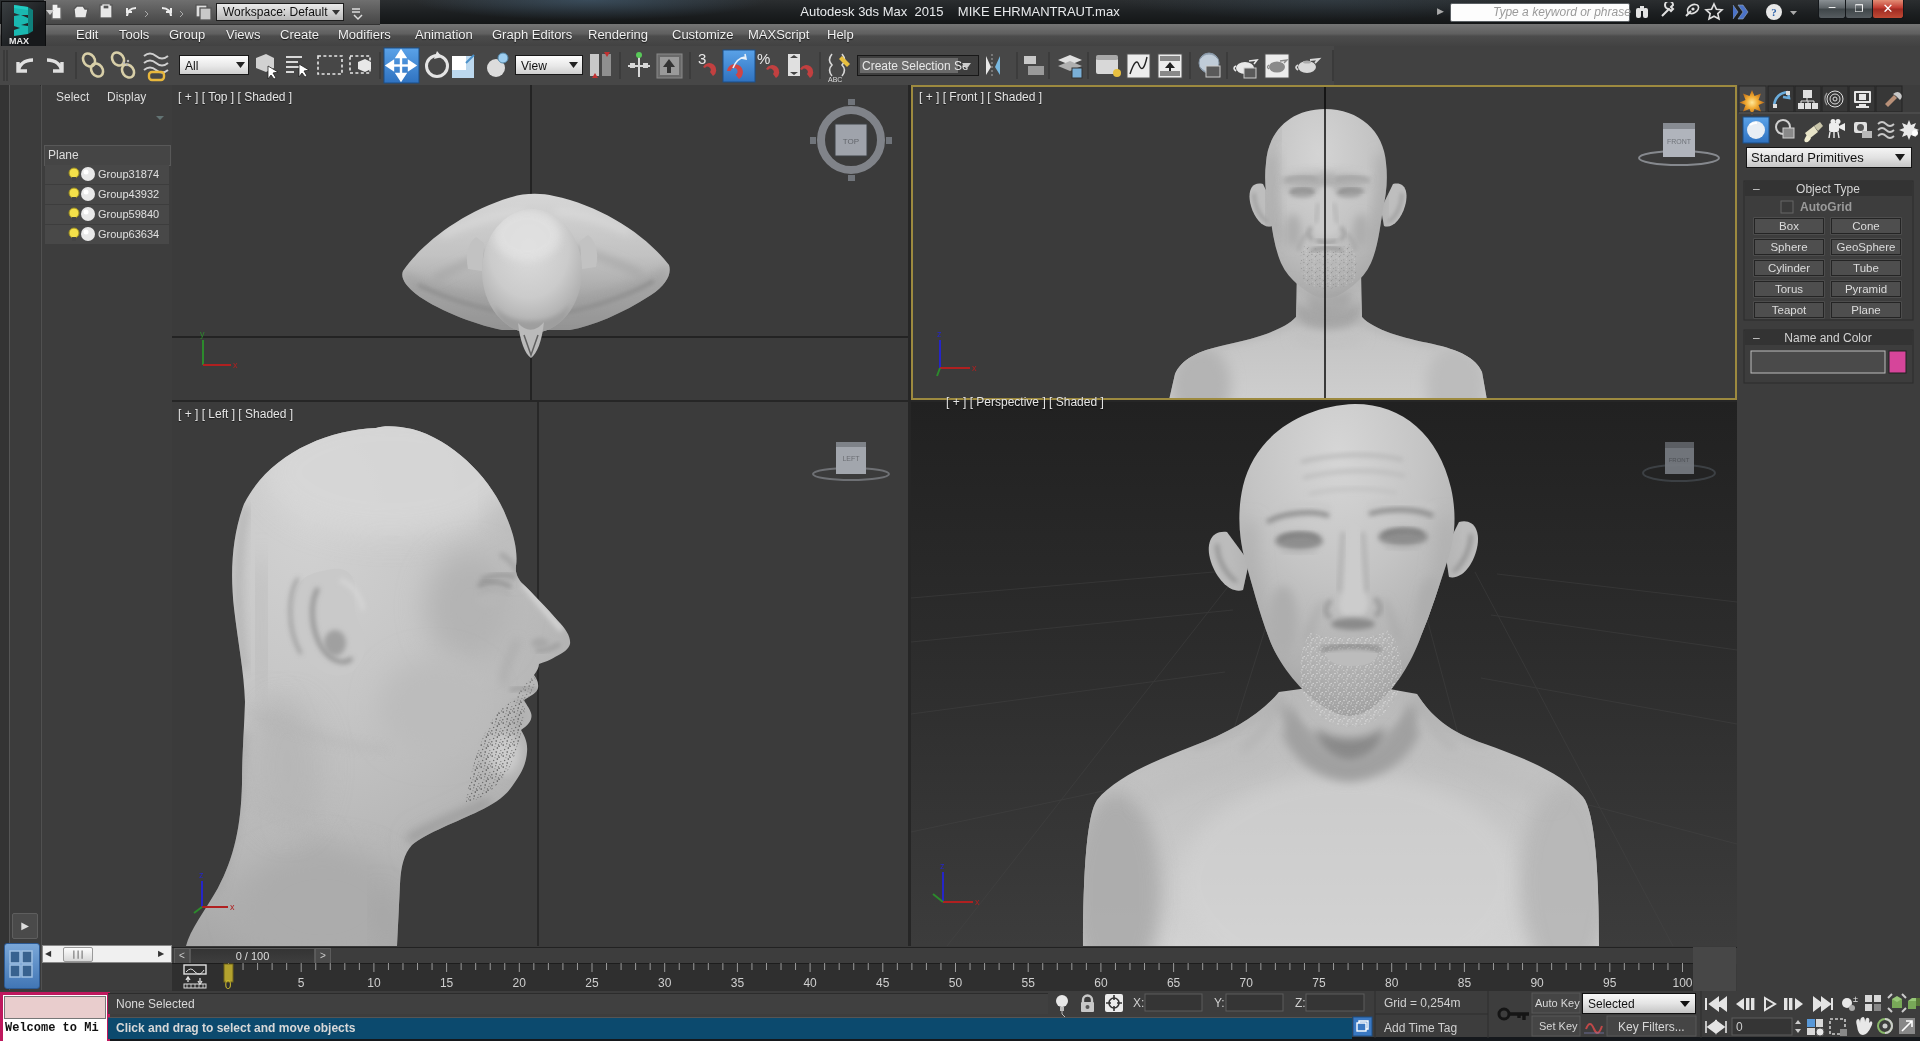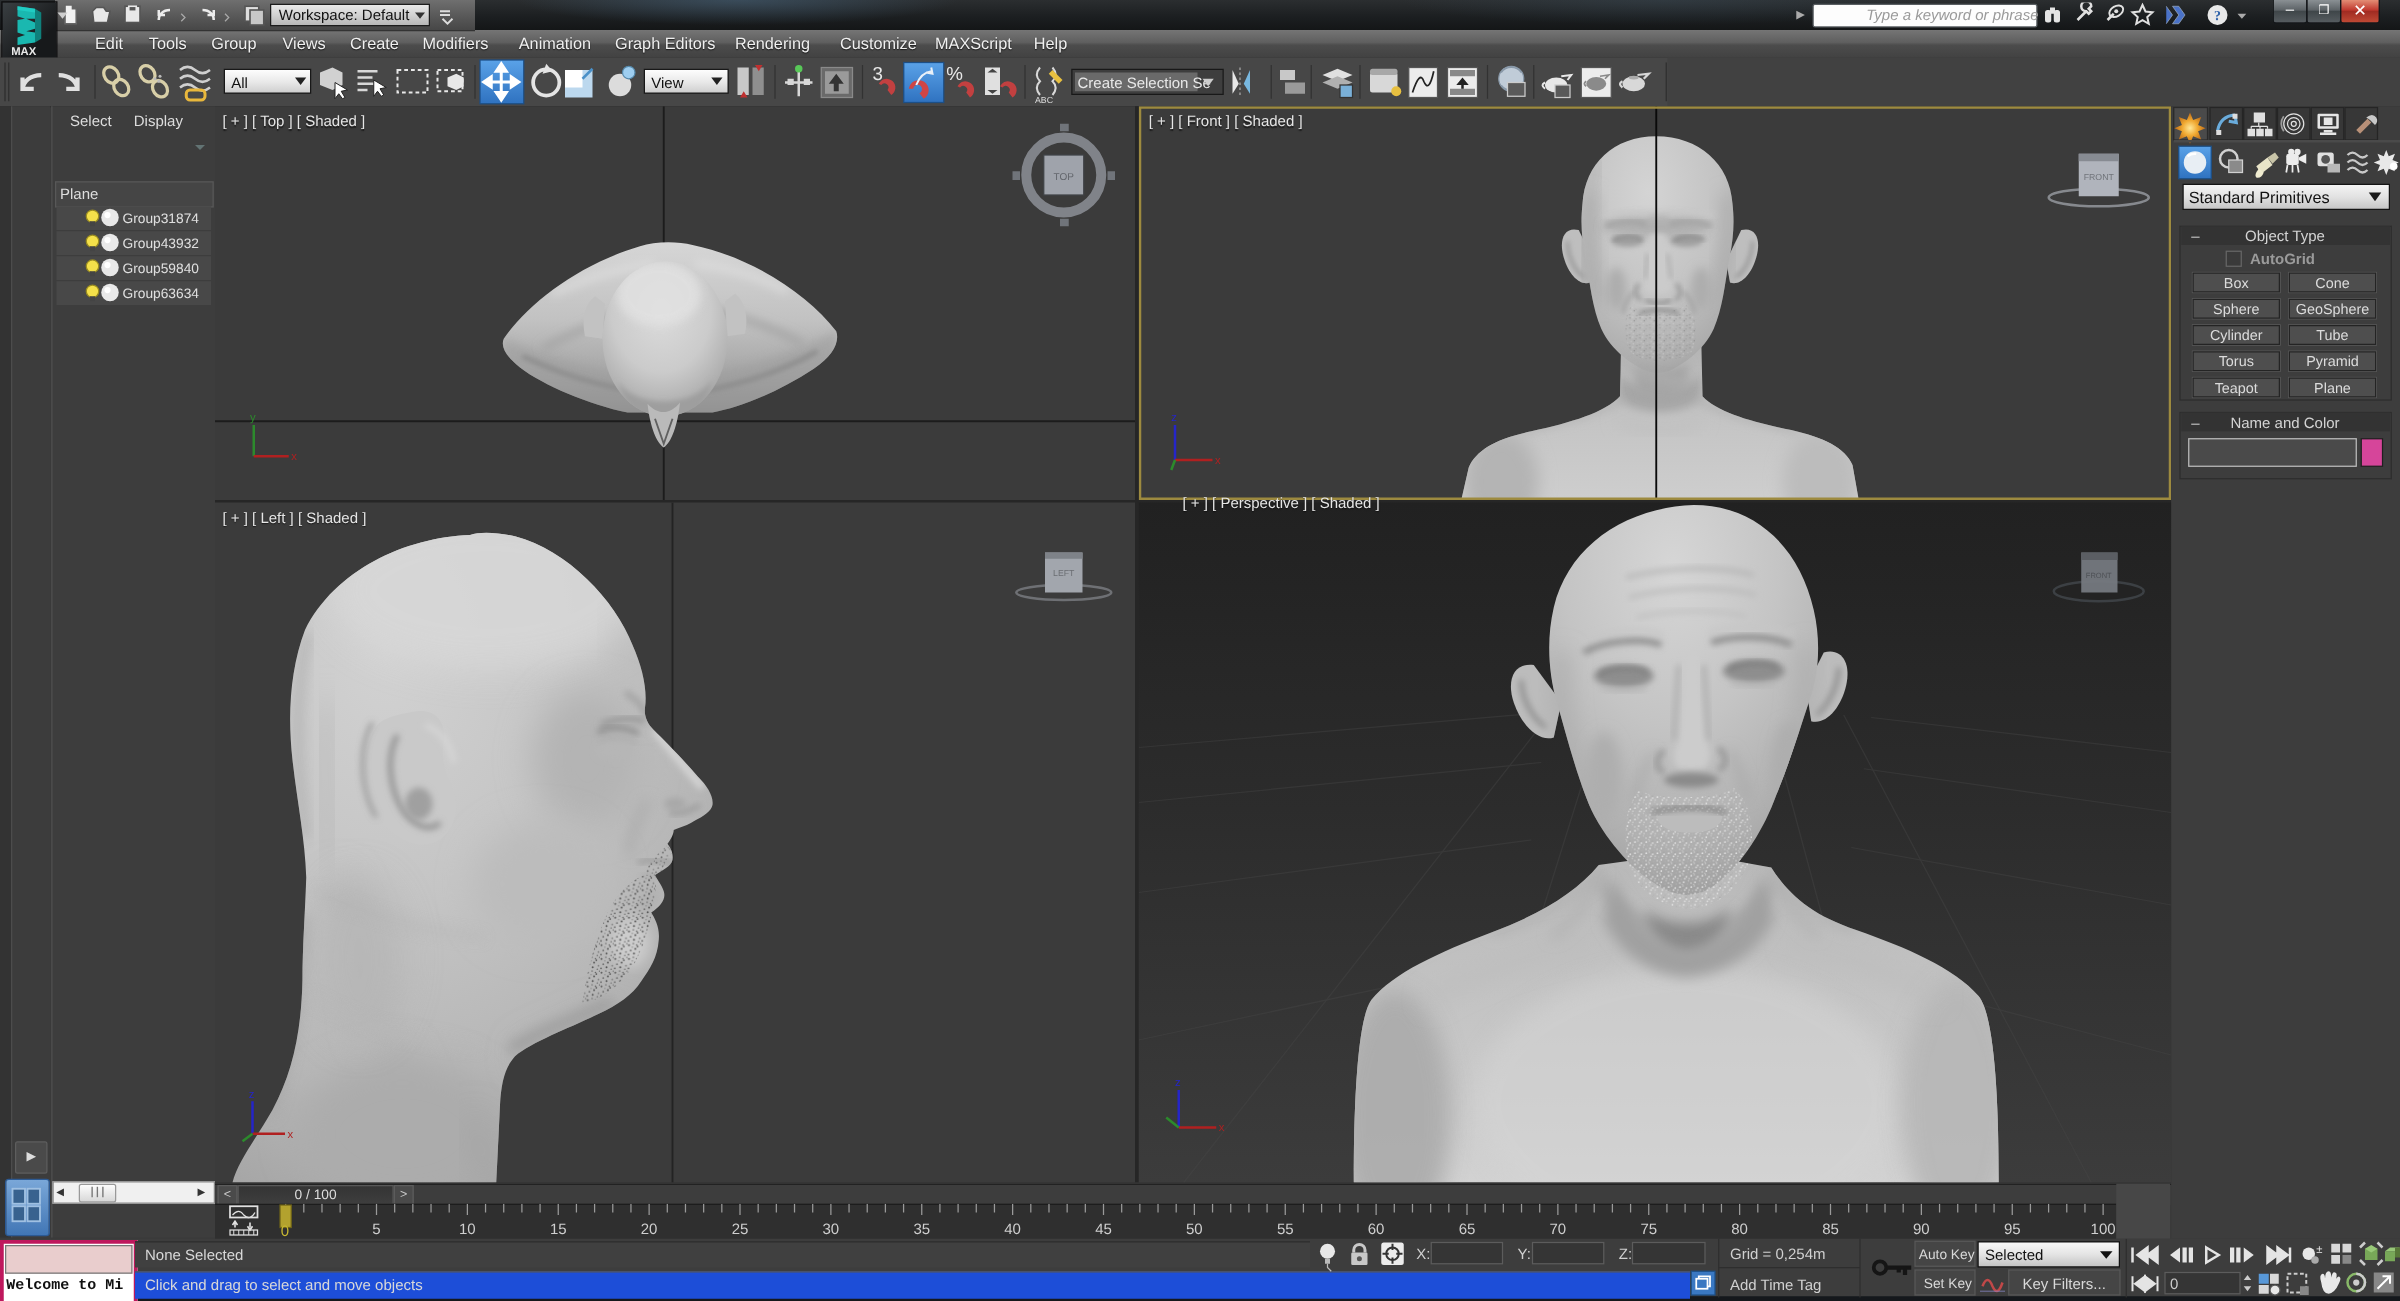--- a/index.html
+++ b/index.html
@@ -8,20 +8,21 @@
   .abs{position:absolute;}
   .vplabel{position:absolute;color:#e6e6e6;font-size:12px;letter-spacing:0px;text-shadow:0 1px 1px rgba(0,0,0,.6);}
 </style>
 </head>
 <body>
 <div id="root">
 
   <div class="abs" id="titlebar" style="left:0;top:0;width:1920px;height:24px;background:linear-gradient(180deg,#2b2e30 0%,#1c1f21 55%,#141617 100%);"></div>
   <div class="abs" style="left:380px;top:0;width:420px;height:24px;background:radial-gradient(ellipse 60% 120% at 50% 0%,rgba(70,100,125,.55),rgba(70,100,125,0) 70%);"></div>
   <div class="abs" style="left:1080px;top:0;width:500px;height:24px;background:radial-gradient(ellipse 60% 120% at 50% 0%,rgba(60,80,95,.35),rgba(60,80,95,0) 70%);"></div>
+  <div class="abs" style="left:700px;top:4px;width:520px;height:16px;color:#e8eaec;font-size:13px;text-align:center;">Autodesk 3ds Max&nbsp; 2015&nbsp;&nbsp;&nbsp;&nbsp;MIKE EHRMANTRAUT.max</div>
 
   <div class="abs" style="left:1437px;top:6px;width:8px;height:12px;color:#aaa;font-size:9px;">▶</div>
   <div class="abs" style="left:1450px;top:3px;width:178px;height:17px;background:#fdfdfd;border:1px solid #5a5f63;border-radius:2px;"></div>
   <div class="abs" style="left:1457px;top:5px;font-size:12px;color:#9a9a9a;font-style:italic;margin-left:36px;">Type a keyword or phrase</div>
 
   <div id="titleicons" class="abs" style="left:1634px;top:2px;width:170px;height:20px;">
     <svg width="170" height="20" viewBox="0 0 170 20">
       <g transform="translate(2,3)">
           <rect x="0" y="3" width="5" height="10" rx="2" fill="#e4e4e4"></rect>
           <rect x="7" y="3" width="5" height="10" rx="2" fill="#e4e4e4"></rect>
@@ -970,21 +971,21 @@
   <div class="abs" style="left:0;top:991px;width:1920px;height:50px;background:#3d3d3d;"></div>
   <div class="abs" style="left:0;top:1037px;width:1920px;height:4px;background:#15181c;"></div>
 
   <div class="abs" style="left:0;top:992px;width:104px;height:47px;background:#fff;border:3px solid #be185d;">
     <div class="abs" style="left:1px;top:1px;width:100px;height:21px;background:#e9cdcd;border:1px solid #777;"></div>
     <div class="abs" style="left:2px;top:26px;width:100px;height:18px;color:#111;font-family:'Liberation Mono',monospace;font-size:12px;font-weight:bold;white-space:nowrap;">Welcome to Mi</div>
   </div>
 
   <div class="abs" style="left:108px;top:993px;width:940px;height:20px;background:#404040;border-top:1px solid #2c2c2c;color:#d8d8d8;font-size:12px;line-height:20px;"><span style="margin-left:8px;">None Selected</span></div>
 
-  <div class="abs" style="left:108px;top:1017px;width:1244px;height:21px;background:#1d4ed8;border-top:1px solid #555;color:#d8d8d8;font-size:12px;line-height:20px;"><span style="margin-left:8px;">Click and drag to select and move objects</span></div>
+  <div class="abs" style="left:108px;top:1017px;width:1244px;height:21px;background:#0c4a6e;border-top:1px solid #555;color:#d8d8d8;font-size:12px;line-height:20px;font-weight:bold;"><span style="margin-left:8px;">Click and drag to select and move objects</span></div>
   <div id="statusicons" class="abs" style="left:1050px;top:991px;width:870px;height:48px;">
     <svg width="870" height="48" viewBox="0 0 870 48">
       <defs>
         <linearGradient id="selgrad" x1="0" y1="0" x2="0" y2="1">
             <stop offset="0" stop-color="#f8f8f8"></stop>
             <stop offset=".5" stop-color="#e4e4e4"></stop>
             <stop offset="1" stop-color="#c4c4c4"></stop>
           </linearGradient>
       </defs>
 

